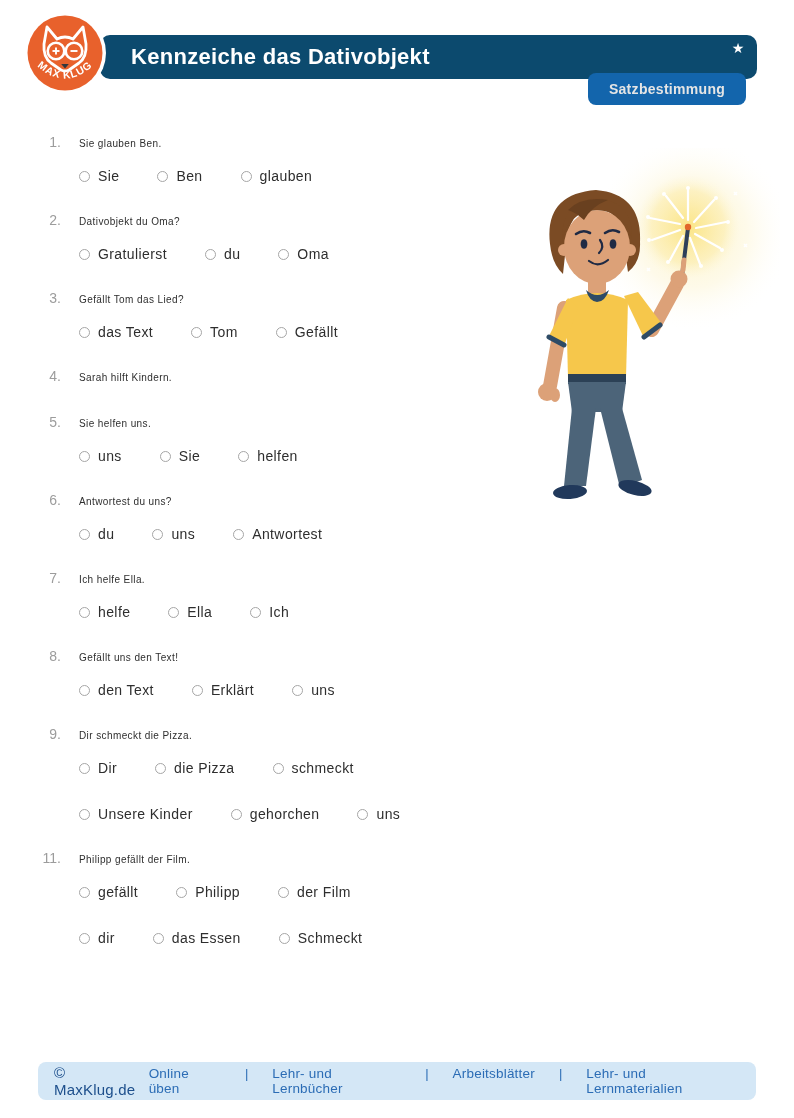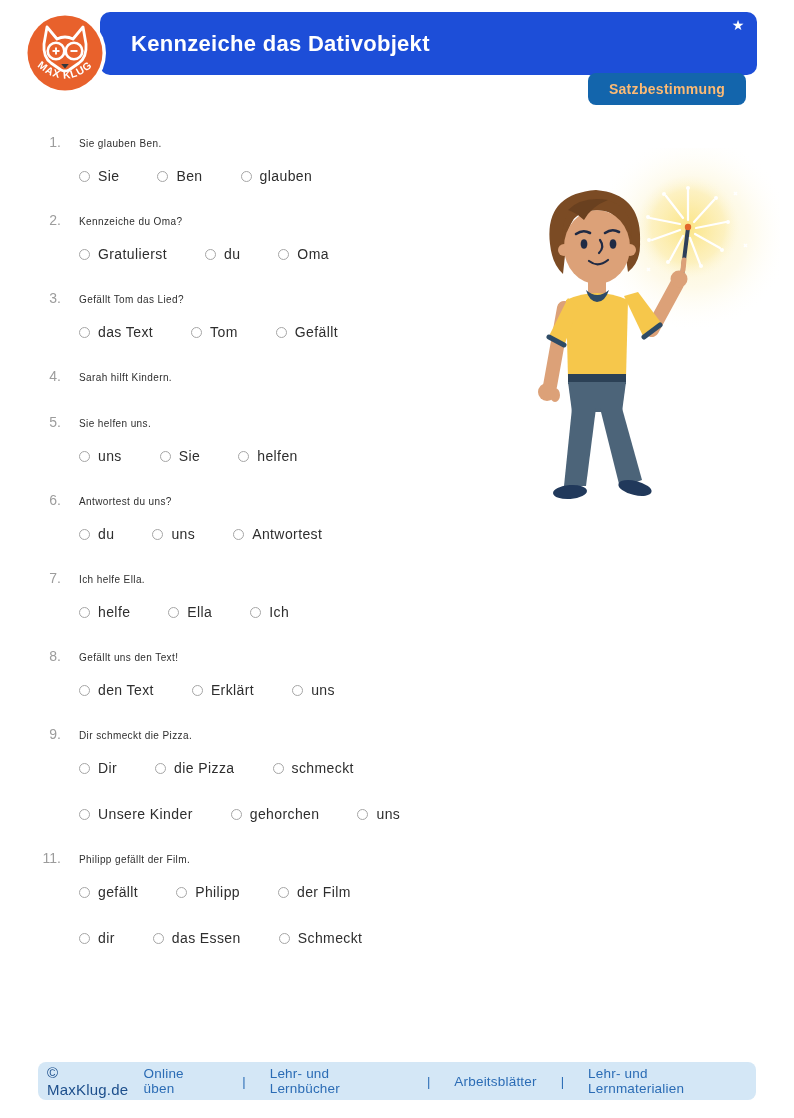--- a/index.html
+++ b/index.html
@@ -4,37 +4,37 @@
 <style>
   * { margin:0; padding:0; box-sizing:border-box; }
   html,body { background:#ffffff; }
   body {
     width:794px; height:1118px; position:relative; overflow:hidden;
     font-family:"Liberation Sans", sans-serif; color:#2e2e2e;
   }
 
   
   .banner {
-    position:absolute; left:100px; top:12px; width:657px; height:63px;
-    background:#1d4ed8; border-radius:10px;
+    position:absolute; left:100px; top:35px; width:657px; height:44px;
+    background:#0c4a6e; border-radius:10px;
   }
   .banner h1 {
     position:absolute; left:31px; top:50%; transform:translateY(-50%);
     font-size:22px; font-weight:bold; color:#ffffff; letter-spacing:.3px;
   }
   .star {
     position:absolute; top:5px; right:11px; width:16px; height:16px;
     color:#ffffff; font-size:14px; line-height:16px; text-align:center;
   }
   .logo { position:absolute; left:24px; top:12px; width:82px; height:82px; }
   .badge {
     position:absolute; left:588px; top:73px; width:158px; height:32px;
     background:#1365ac; border-radius:8px;
     display:flex; align-items:center; justify-content:center;
-    color:#fdba74; font-weight:bold; font-size:14px; letter-spacing:.3px;
+    color:#e5e5e5; font-weight:bold; font-size:14px; letter-spacing:.3px;
   }
 
   
   .questions { position:absolute; left:0; top:134px; width:530px; }
   .question { margin-bottom:26px; }
   .q-line { display:flex; align-items:baseline; height:20px; margin-bottom:12px; }
   .q-num {
     display:inline-block; width:61px; text-align:right; margin-right:18px;
     color:#9c9c9c; font-size:14px; flex:0 0 61px;
   }
@@ -47,24 +47,24 @@
   }
   .opt-label { font-size:14px; color:#2e2e2e; letter-spacing:.4px; }
 
   
   .illustration { position:absolute; left:520px; top:148px; width:260px; height:365px; }
 
   
   .footer {
     position:absolute; left:38px; top:1062px; width:718px; height:38px;
     background:#d4e7f6; border-radius:8px;
-    display:flex; align-items:center; padding:0 9px;
+    display:flex; align-items:center; padding:0 16px;
   }
   .copyright { color:#1d4f8c; font-size:15px; letter-spacing:.2px; }
-  .links { margin-left:auto; display:flex; align-items:center; gap:24px; }
+  .links { margin-left:auto; display:flex; align-items:flex-start; gap:24px; }
   .links a { color:#2b6cb5; font-size:13.5px; text-decoration:none; letter-spacing:.2px; cursor:pointer; }
   .sep { color:#2b6cb5; font-size:13px; }
 </style>
 </head>
 <body>
 
 <div class="page">
 
   <div class="banner">
     <h1>Kennzeiche das Dativobjekt</h1>
@@ -117,21 +117,21 @@
         <label class="option">
             <span class="radio"></span>
             <span class="opt-label">glauben</span>
           </label>
       </div>
     </section>
 
     <section class="question">
       <div class="q-line">
         <span class="q-num">2.</span>
-        <span class="q-text">Kennzeiche du Oma?</span>
+        <span class="q-text">Dativobjekt du Oma?</span>
       </div>
       <div class="options">
         <label class="option">
             <span class="radio"></span>
             <span class="opt-label">Gratulierst</span>
           </label>
         <label class="option">
             <span class="radio"></span>
             <span class="opt-label">du</span>
           </label>

